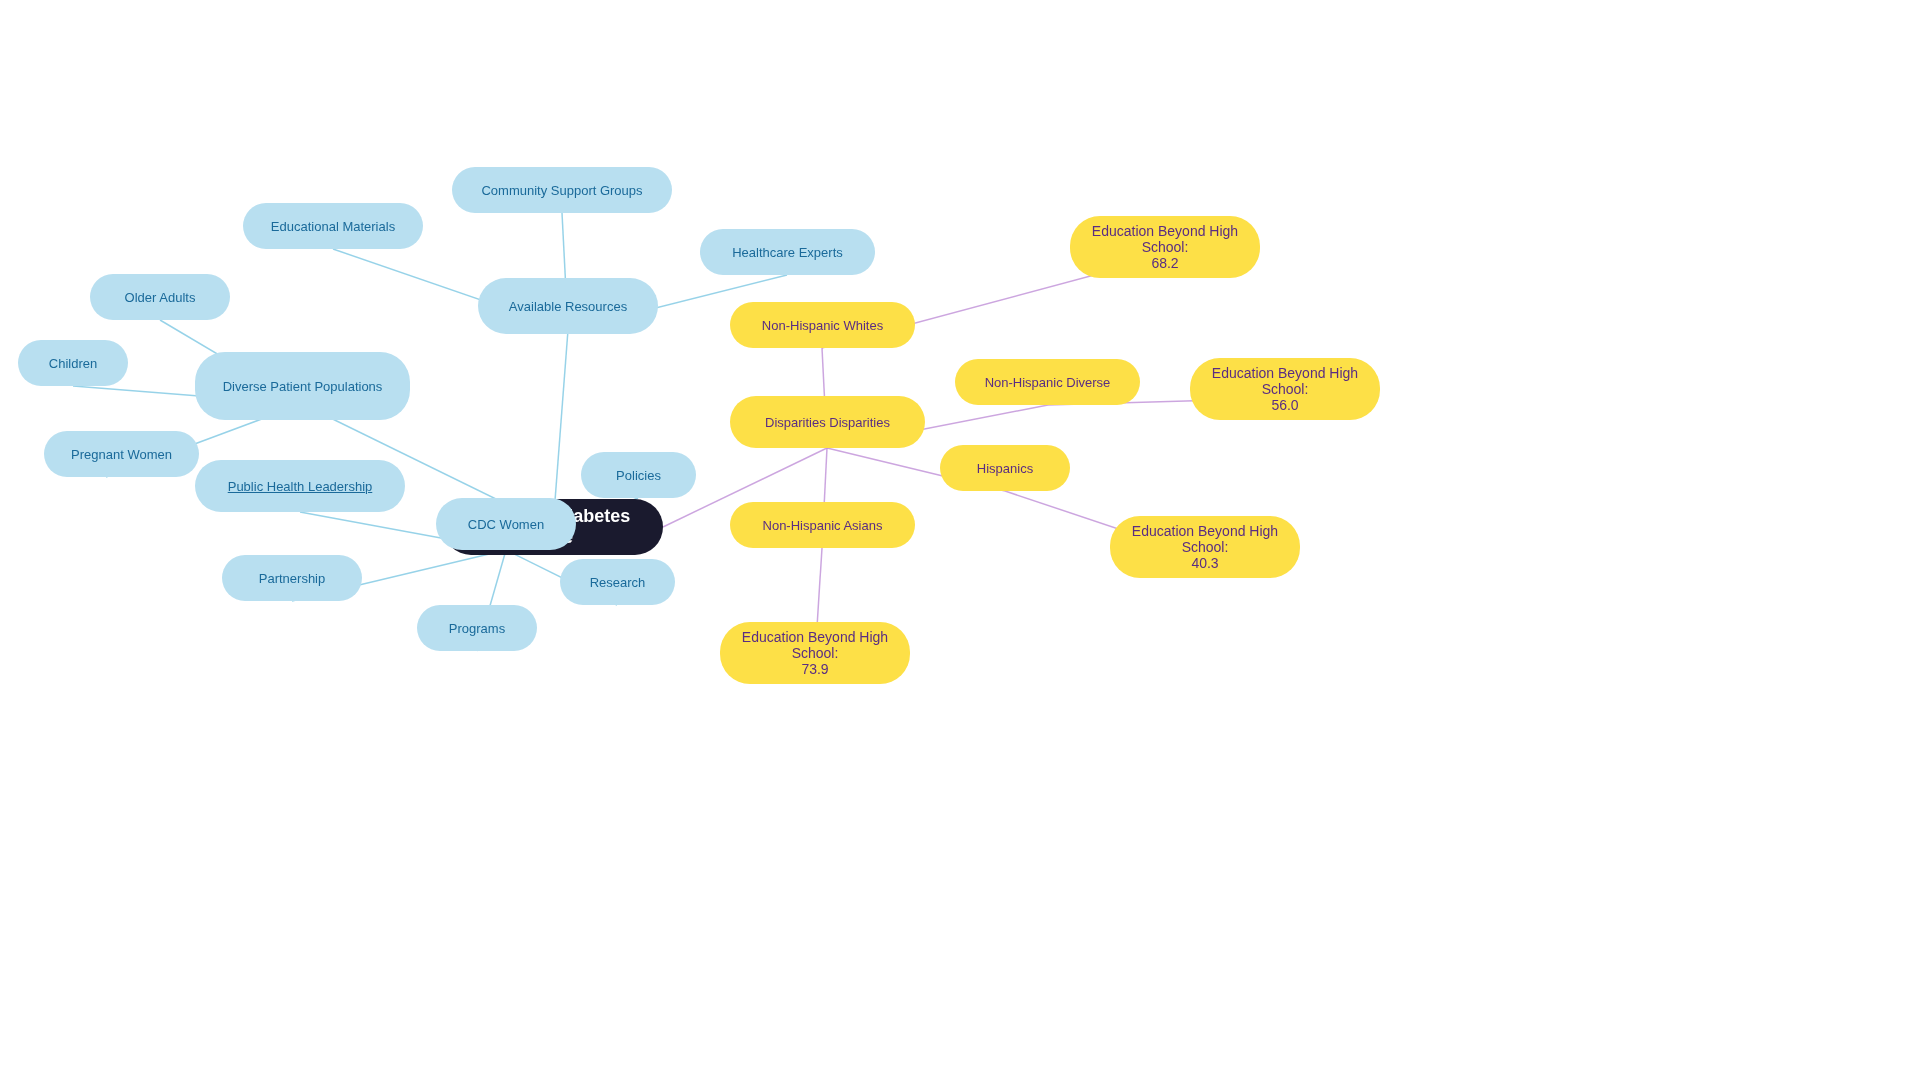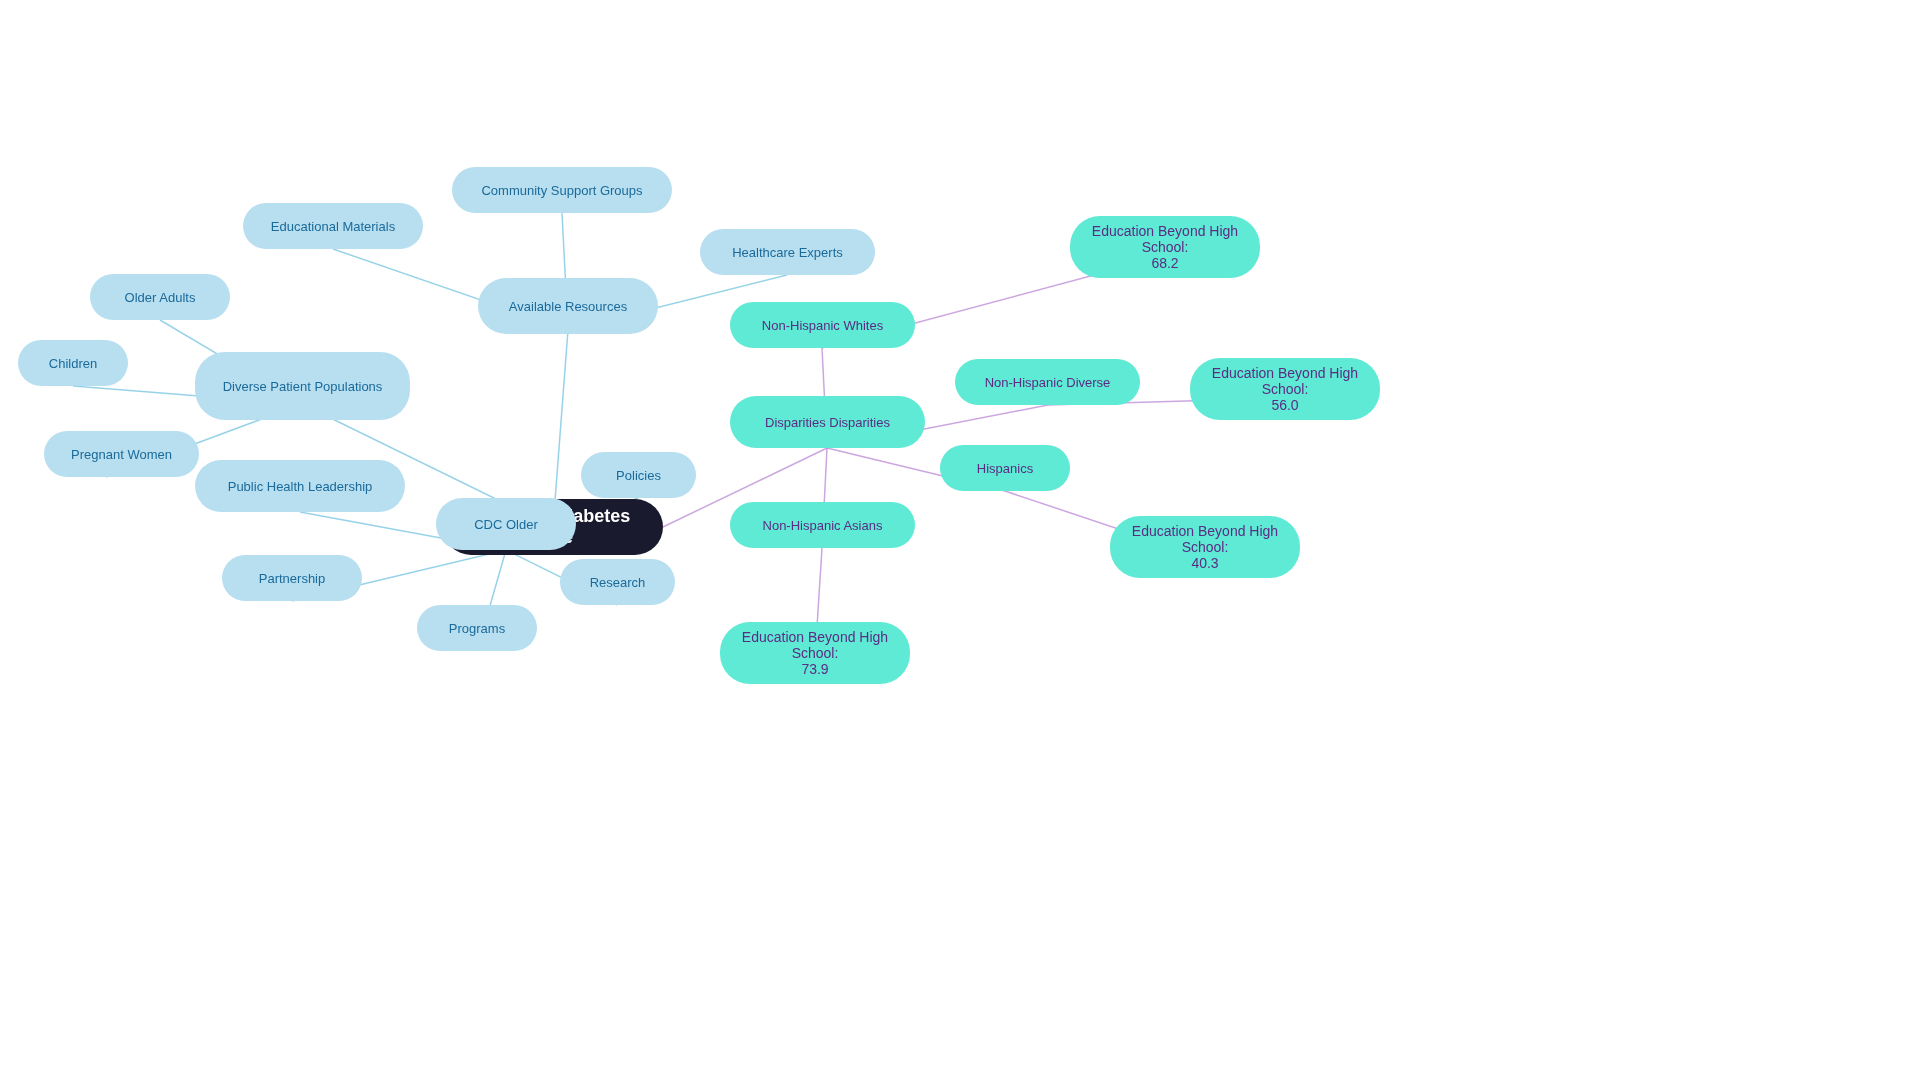--- a/index.html
+++ b/index.html
@@ -36,21 +36,21 @@
       font-weight: 600;
       border-radius: 35px;
       padding: 18px 30px;
     }
     .node-blue {
       background: #b8dff0;
       color: #1a6a9a;
       border: none;
     }
     .node-purple {
-      background: #5eead4;
+      background: #fde047;
       color: #5a2d82;
       border: none;
     }
   </style>
 </head>
 <body>
 
 <svg id="mindmap" xmlns="http://www.w3.org/2000/svg">
 
   <line x1="553" y1="527" x2="568" y2="330" stroke="#7ec8e3" stroke-width="1.5" opacity="0.8"></line>
@@ -100,23 +100,23 @@
 <div class="node node-blue" style="left:700px; top:229px; width:175px; height:46px;">Healthcare Experts</div>
 
 <div class="node node-blue" style="left:195px; top:352px; width:215px; height:68px;">Diverse Patient Populations</div>
 
 <div class="node node-blue" style="left:90px; top:274px; width:140px; height:46px;">Older Adults</div>
 
 <div class="node node-blue" style="left:18px; top:340px; width:110px; height:46px;">Children</div>
 
 <div class="node node-blue" style="left:44px; top:431px; width:155px; height:46px;">Pregnant Women</div>
 
-<div class="node node-blue" style="left:436px; top:498px; width:140px; height:52px;">CDC Older</div>
+<div class="node node-blue" style="left:436px; top:498px; width:140px; height:52px;">CDC Women</div>
 
-<div class="node node-blue" style="left:195px; top:460px; width:210px; height:52px;">Public Health Leadership</div>
+<div class="node node-blue" style="left:195px; top:460px; width:210px; height:52px;text-decoration:underline;">Public Health Leadership</div>
 
 <div class="node node-blue" style="left:222px; top:555px; width:140px; height:46px;">Partnership</div>
 
 <div class="node node-blue" style="left:581px; top:452px; width:115px; height:46px;">Policies</div>
 
 <div class="node node-blue" style="left:560px; top:559px; width:115px; height:46px;">Research</div>
 
 <div class="node node-blue" style="left:417px; top:605px; width:120px; height:46px;">Programs</div>
 
 <div class="node node-purple" style="left:730px; top:396px; width:195px; height:52px;">Disparities Disparities</div>

